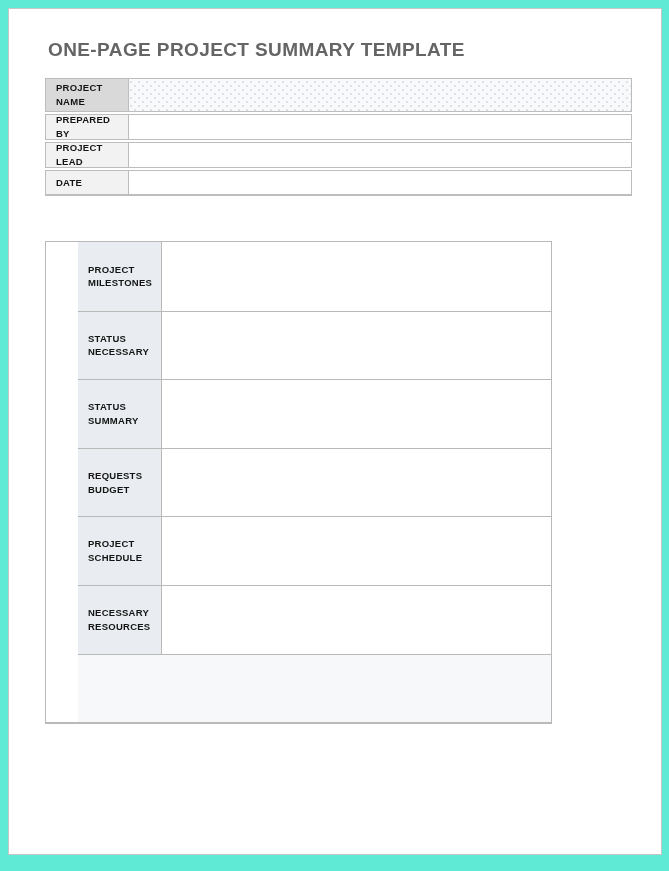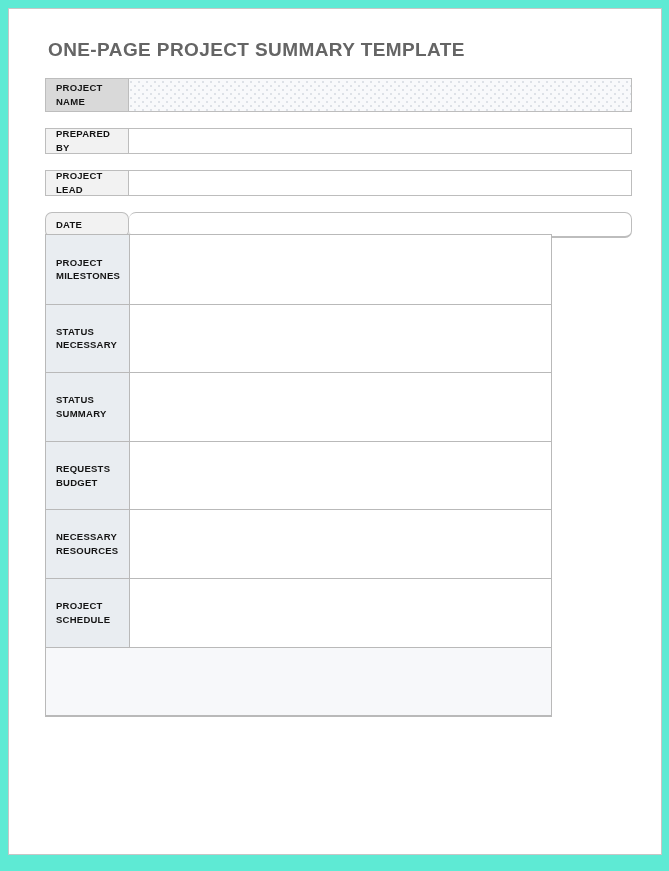--- a/index.html
+++ b/index.html
@@ -40,60 +40,61 @@
   }
   
   .t1 {
     position: absolute;
     left: 36px; top: 69px;
     width: 587px;
   }
   .t1-row {
     display: flex;
     height: 26px;
-    margin-bottom: 16px;
+    margin-bottom: 2px;
     box-sizing: border-box;
   }
   .t1-row.first { height: 34px; }
   .t1-row:last-child { margin-bottom: 0; }
   .t1 .lbl {
     box-sizing: border-box;
     width: 84px;
     border: 1px solid #bdbdbd;
     background: #f2f2f2;
     display: flex;
     align-items: center;
     padding: 0 4px 0 10px;
   }
   .t1-row.first .lbl { background: #d9d9d9; }
   .t1-row.first { border-bottom-width: 0; }
-  .t1-row.last .lbl, .t1-row.last .val { border-bottom-width: 2px; border-radius: 7px; }
+  .t1-row.last .lbl, .t1-row.last .val { border-bottom-width: 2px; }
   .t1 .val {
     box-sizing: border-box;
     flex: 1;
     border: 1px solid #bdbdbd;
     border-left: 0;
     background: #ffffff;
   }
   .t1-row.first .val {
     background-color: #f8f9fb;
     background-image:
       radial-gradient(circle, #dde1e7 1px, rgba(0,0,0,0) 1.15px),
       radial-gradient(circle, #dde1e7 1px, rgba(0,0,0,0) 1.15px);
     background-size: 8px 8px, 8px 8px;
     background-position: 2px 3px, 6px 7px;
   }
   
   .t2 {
     position: absolute;
-    left: 36px; top: 225px;
+    left: 36px; top: 232px;
     width: 507px;
     box-sizing: border-box;
     border: 1px solid #b9b9b9;
     border-bottom-width: 2px;
+    padding-left: 32px;
   }
   .t2-row {
     display: flex;
     height: 68.6px;
     box-sizing: border-box;
   }
   .t2-row + .t2-row { border-top: 1px solid #b9b9b9; }
   .t2 .lbl {
     box-sizing: border-box;
     width: 84px;
@@ -162,27 +163,27 @@
         <div class="val"></div>
       </div>
       <div class="t2-row">
         <div class="lbl">
           <span class="lbl-text">REQUESTS BUDGET</span>
         </div>
         <div class="val"></div>
       </div>
       <div class="t2-row">
         <div class="lbl">
-          <span class="lbl-text">NECESSARY RESOURCES</span>
+          <span class="lbl-text">PROJECT SCHEDULE</span>
         </div>
         <div class="val"></div>
       </div>
       <div class="t2-row">
         <div class="lbl">
-          <span class="lbl-text">PROJECT SCHEDULE</span>
+          <span class="lbl-text">NECESSARY RESOURCES</span>
         </div>
         <div class="val"></div>
       </div>
       <div class="t2-row notes">
         <div class="val"></div>
       </div>
     </div>
 
   </div>
 </div>

